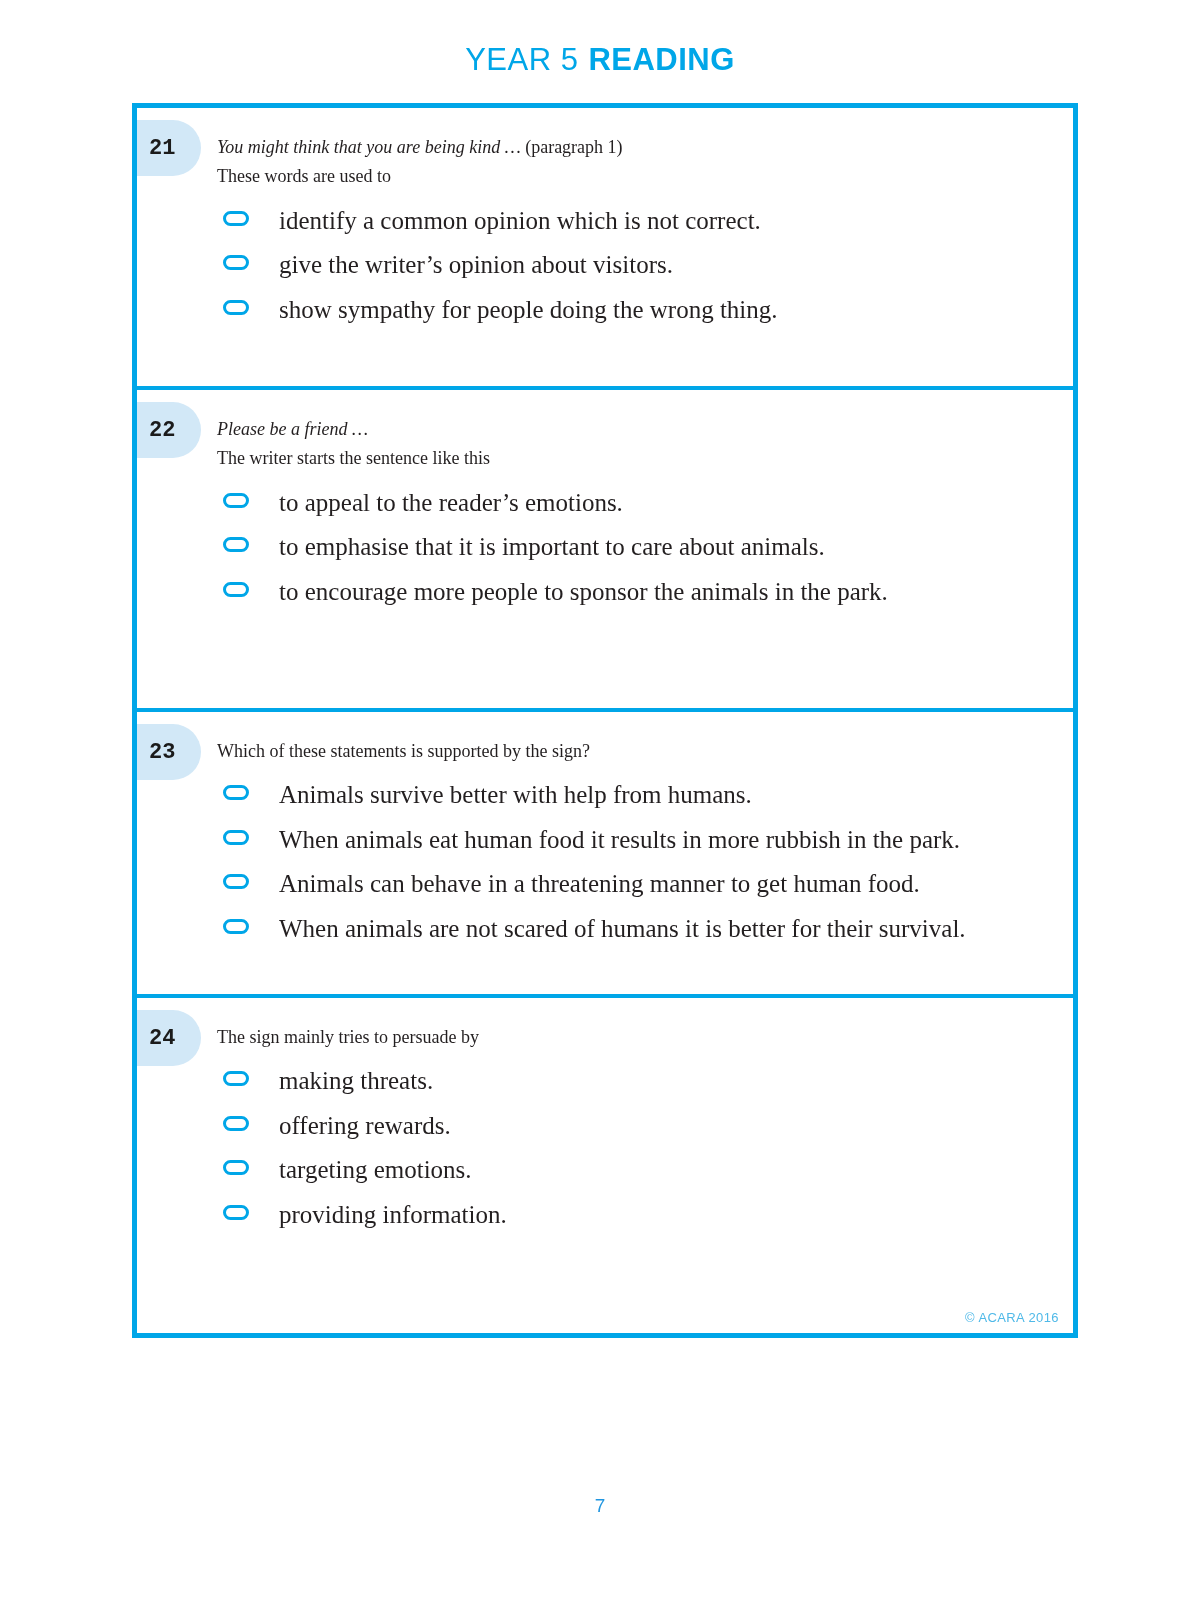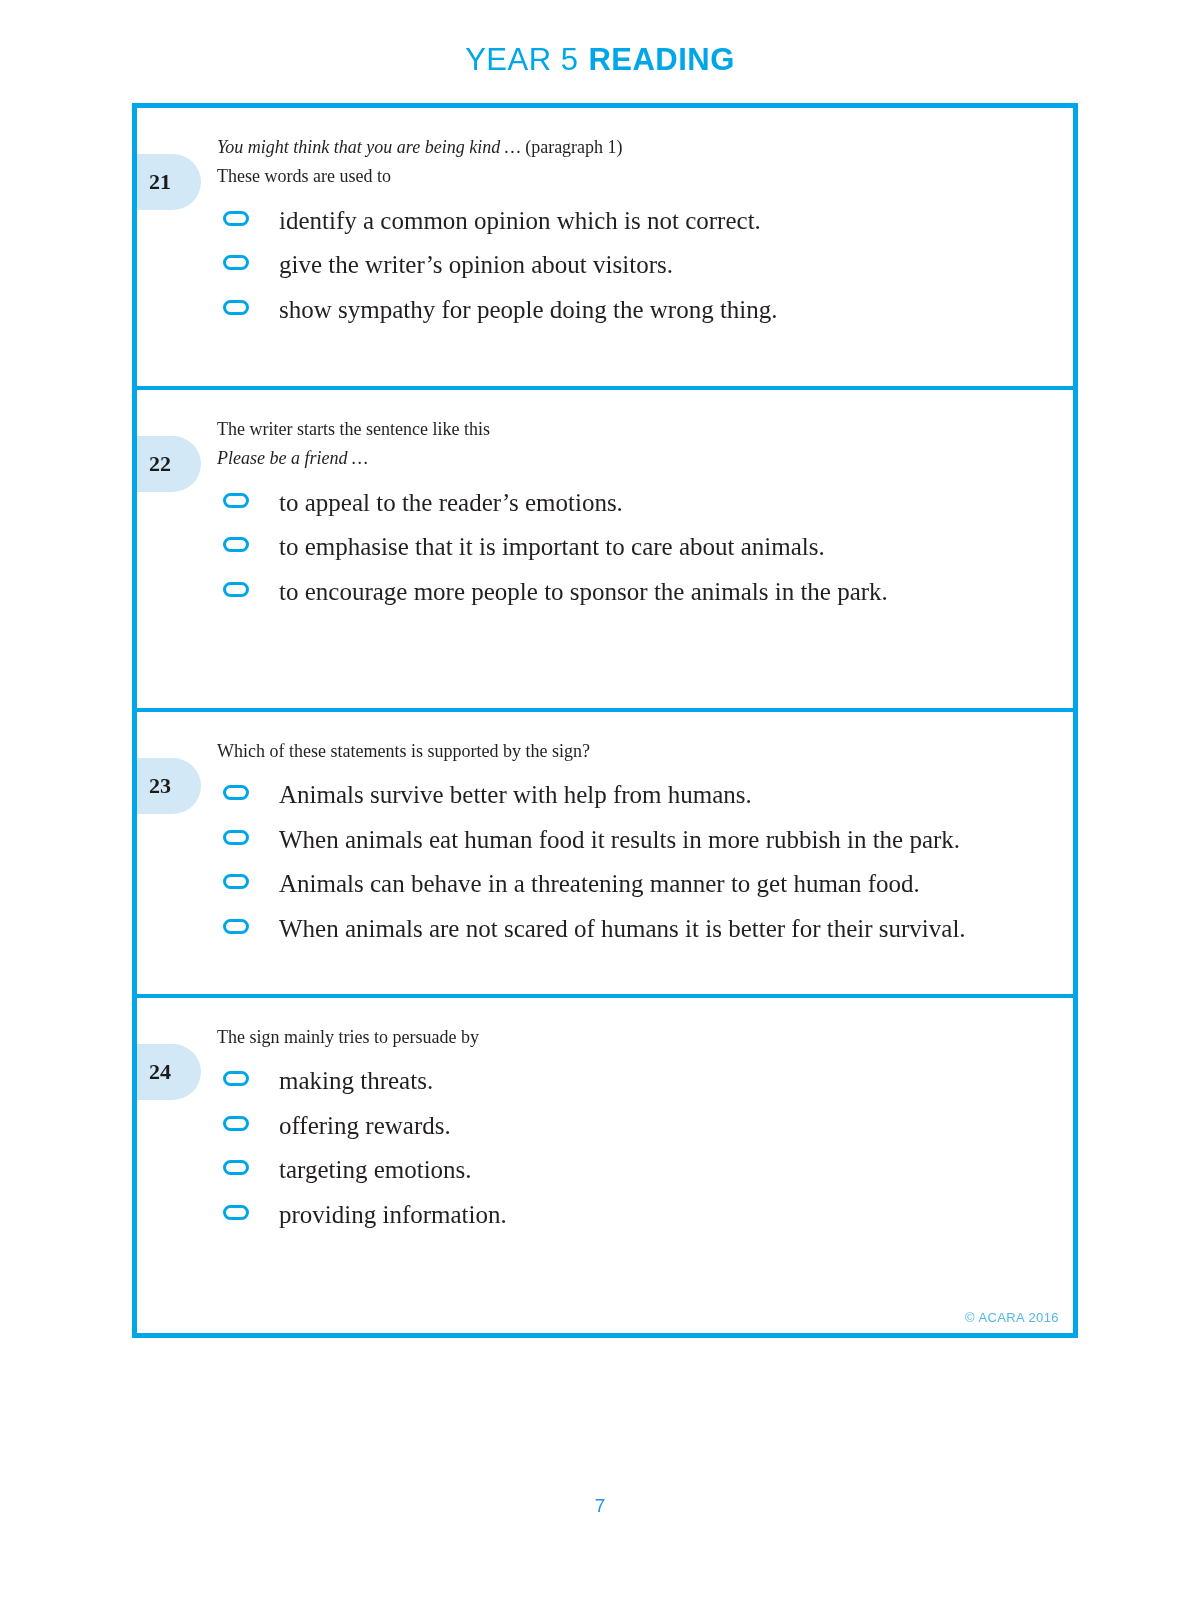--- a/index.html
+++ b/index.html
@@ -63,27 +63,27 @@
     display: block;
     padding: 26px 0 24px 0;
     position: relative;
     min-height: 40px;
   }
 
   
   .q-number {
     position: absolute;
     left: 0;
-    top: 46px;
+    top: 12px;
     width: 64px;
     height: 56px;
     background: #D2E8F7;
     border-top-right-radius: 30px;
     border-bottom-right-radius: 30px;
-    font-family: Liberation Serif, serif;
+    font-family: Liberation Mono, monospace;
     font-weight: bold;
     font-size: 22px;
     color: #1b1b1b;
     display: flex;
     align-items: center;
     justify-content: flex-start;
     padding-left: 12px;
     box-sizing: border-box;
   }
 
@@ -187,22 +187,22 @@
           </li>
         </ul>
       </div>
     </div>
   </div>
 
   <div class="question-block">
     <div class="q-inner" style="min-height:268px;">
       <div class="q-number">22</div>
       <div class="q-body">
+        <p class="q-stem italic">Please be a friend …</p>
         <p class="q-stem">The writer starts the sentence like this</p>
-        <p class="q-stem italic">Please be a friend …</p>
         <ul class="options">
           <li class="option-row">
             <span class="bubble"></span>
             <span class="option-text">to appeal to the reader’s emotions.</span>
           </li>
           <li class="option-row">
             <span class="bubble"></span>
             <span class="option-text">to emphasise that it is important to care about animals.</span>
           </li>
           <li class="option-row">

